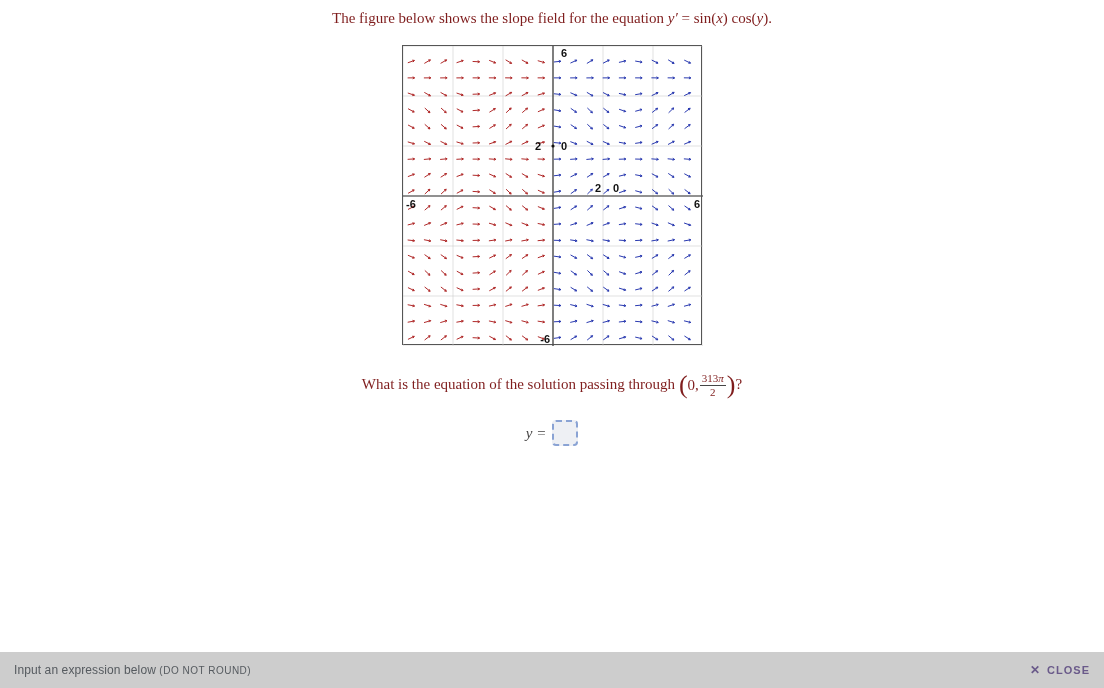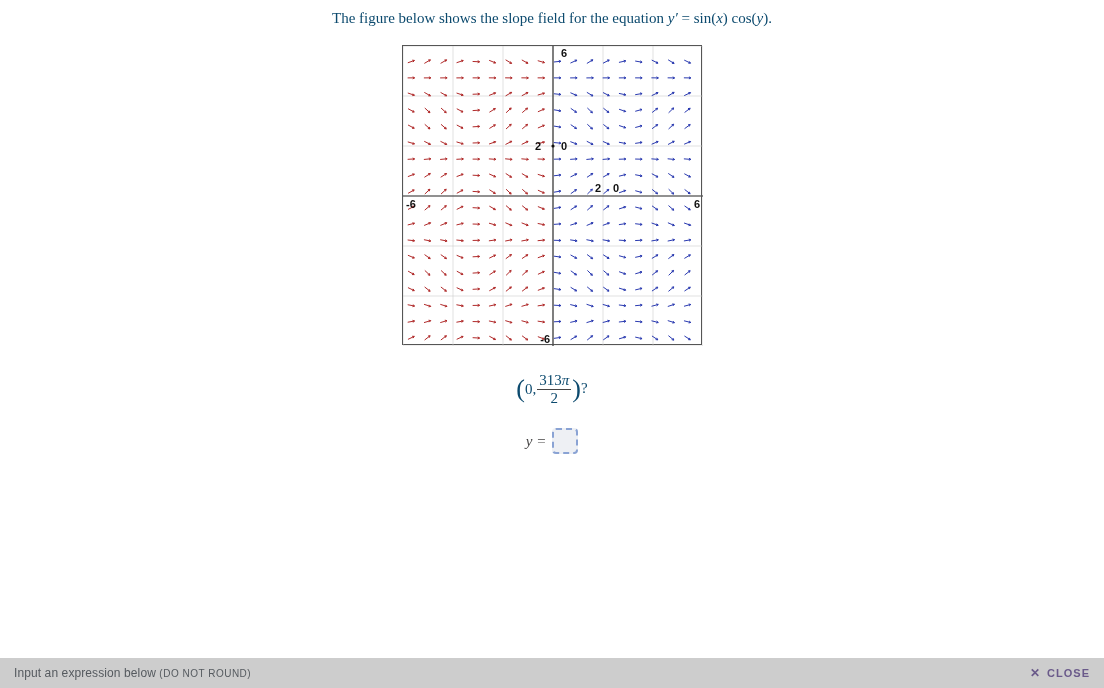--- a/index.html
+++ b/index.html
@@ -13,21 +13,21 @@
     height: 688px;
     position: relative;
     overflow: hidden;
   }
   .content {
     padding: 8px 40px 0 40px;
     text-align: center;
   }
   .line {
     font-size: 15px;
-    color: #0c4a6e;
+    color: #7f1d1d;
     margin: 2px 0 18px 0;
   }
   .math-it { font-style: italic; font-family: 'Times New Roman', serif; }
   .math { font-family: 'Times New Roman', serif; }
   .figure-wrap {
     display: flex;
     justify-content: center;
     margin: 10px 0 28px 0;
   }
   .figure-border {
@@ -43,21 +43,21 @@
     align-items: center;
     vertical-align: middle;
     font-family: 'Times New Roman', serif;
   }
   .paren-block .big { font-size: 26px; line-height: 0; position: relative; top: -1px; }
   .frac {
     display: inline-flex;
     flex-direction: column;
     align-items: center;
     vertical-align: middle;
-    font-size: 15px;
+    font-size: 11px;
     line-height: 1;
     margin: 0 1px;
     font-family: 'Times New Roman', serif;
   }
   .frac .num { border-bottom: 1px solid #464545; padding: 0 2px 1px 2px; }
   .frac .den { padding-top: 1px; }
   .answer-row {
     display: flex;
     justify-content: center;
     align-items: center;
@@ -70,21 +70,21 @@
     width: 26px;
     height: 26px;
     border: 2px dashed #8aa3d4;
     border-radius: 4px;
     background: #eef0f4;
     cursor: text;
   }
   .footer {
     position: absolute;
     left: 0; right: 0; bottom: 0;
-    height: 30px;
+    height: 36px;
     background: #cdcdcd;
     color: #555a5f;
     display: flex;
     align-items: center;
     justify-content: space-between;
     padding: 0 14px;
     font-family: -apple-system, BlinkMacSystemFont, 'Segoe UI', sans-serif;
     font-size: 12px;
     margin-top: 19px;
   }
@@ -788,21 +788,21 @@
           <text x="158" y="104" font-size="11" font-family="Arial" font-weight="bold" fill="#111" text-anchor="start">0</text>
           <text x="198" y="146" font-size="11" font-family="Arial" font-weight="bold" fill="#111" text-anchor="end">2</text>
           <text x="210" y="146" font-size="11" font-family="Arial" font-weight="bold" fill="#111" text-anchor="start">0</text>
           <circle cx="150" cy="100" r="1.6" fill="#111"></circle>
         </svg>
     </div>
   </div>
 
 
   <p class="line gap2">
-    <span class="paren-block">
+    <span>What is the equation of the solution passing through </span><span class="paren-block">
         <span class="big">(</span>
         <span>0, </span>
         <span class="frac">
           <span class="num">313<span class="math-it">π</span></span>
           <span class="den">2</span>
         </span>
         <span class="big">)</span>
       </span><span>?</span>
   </p>
 

